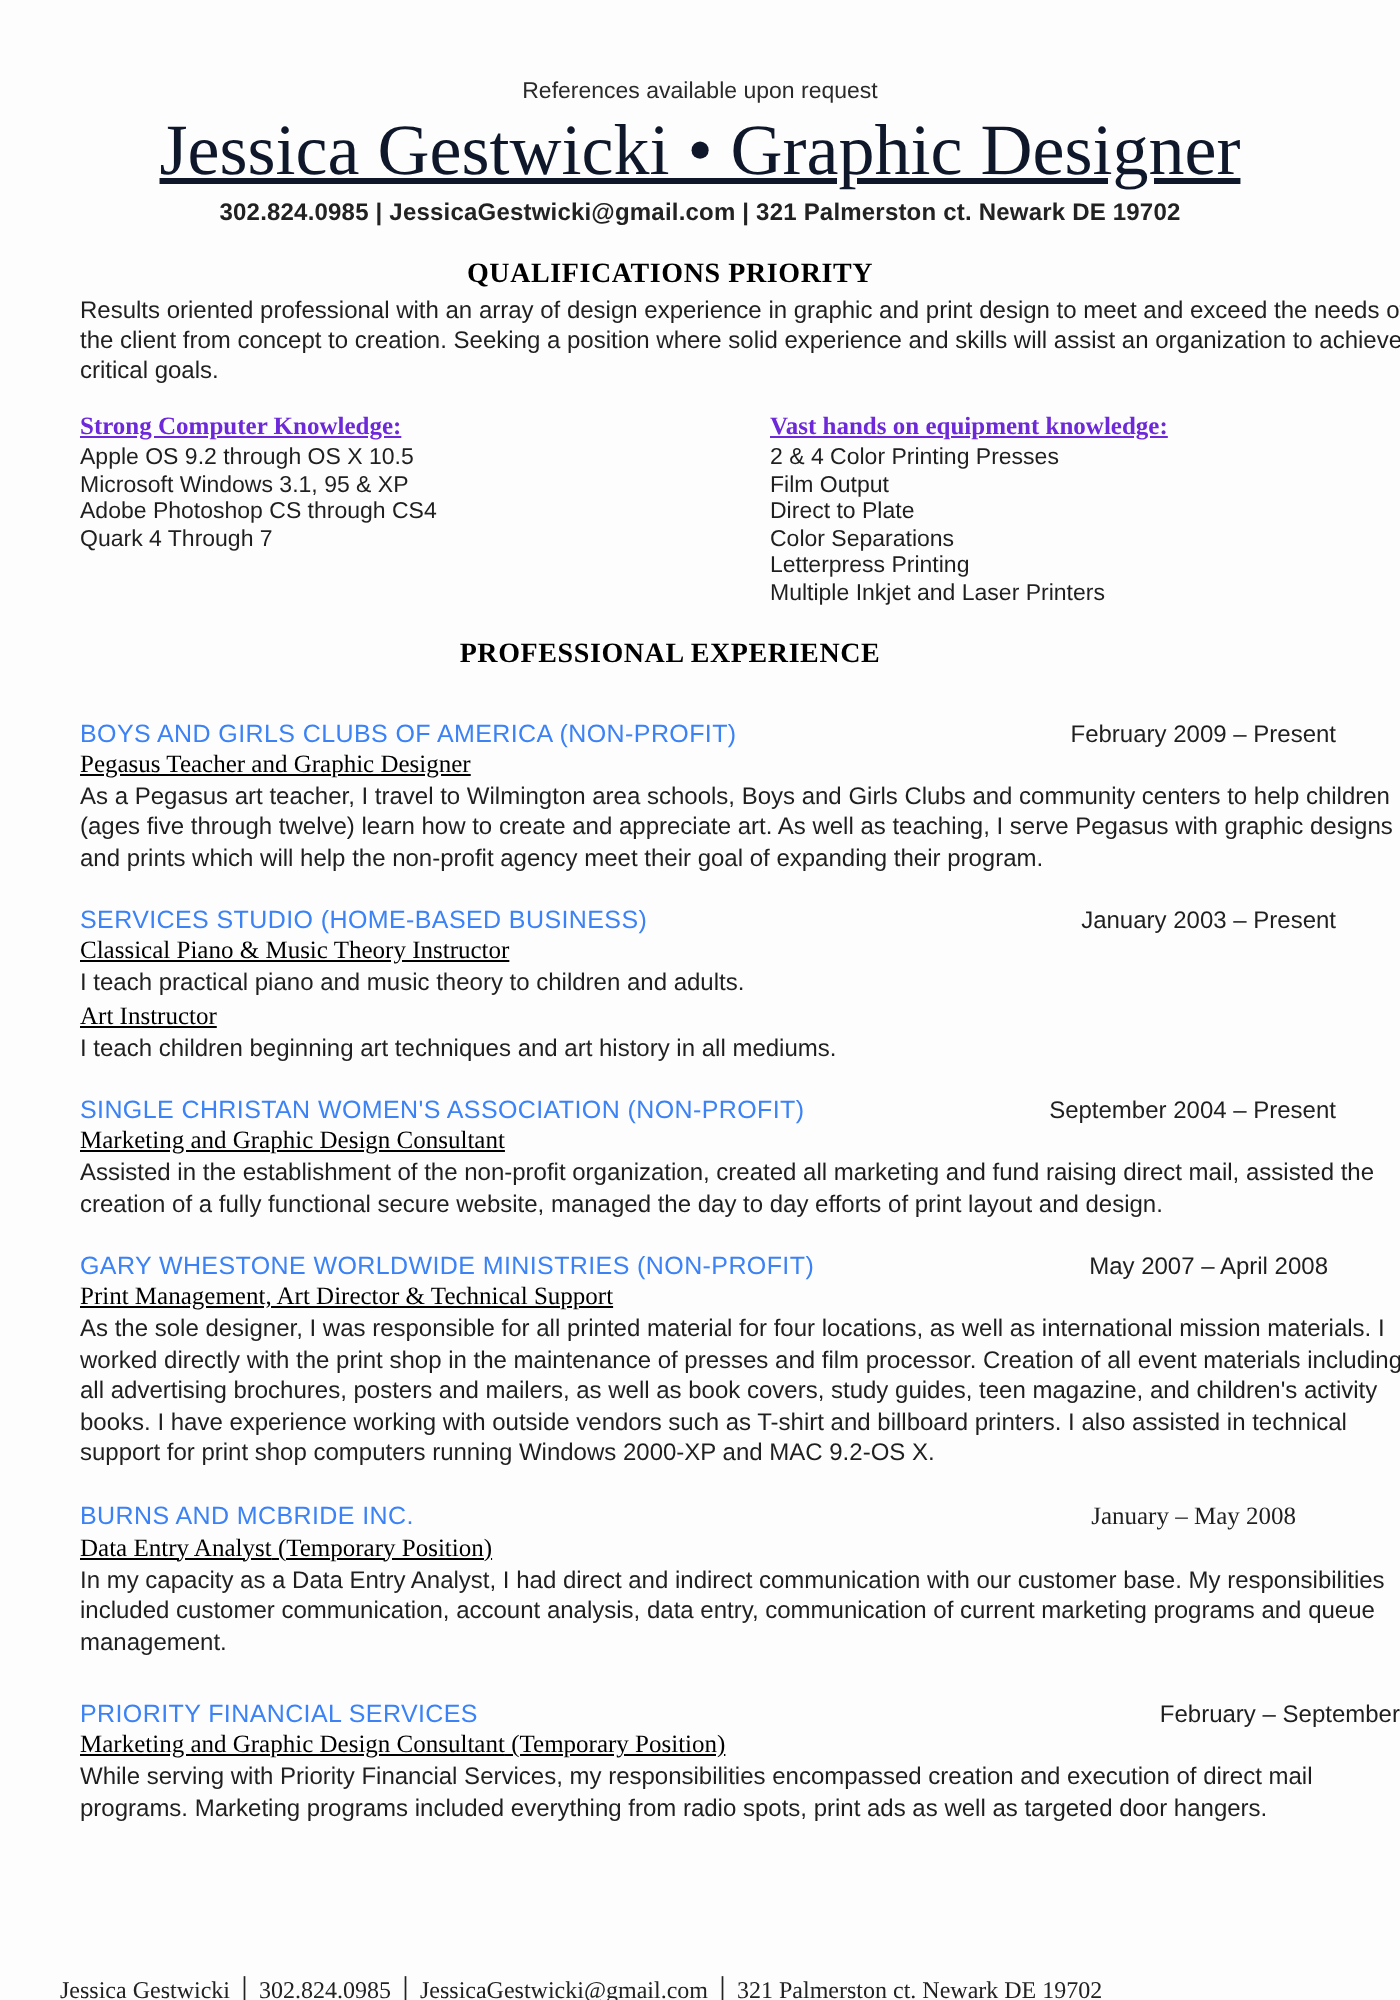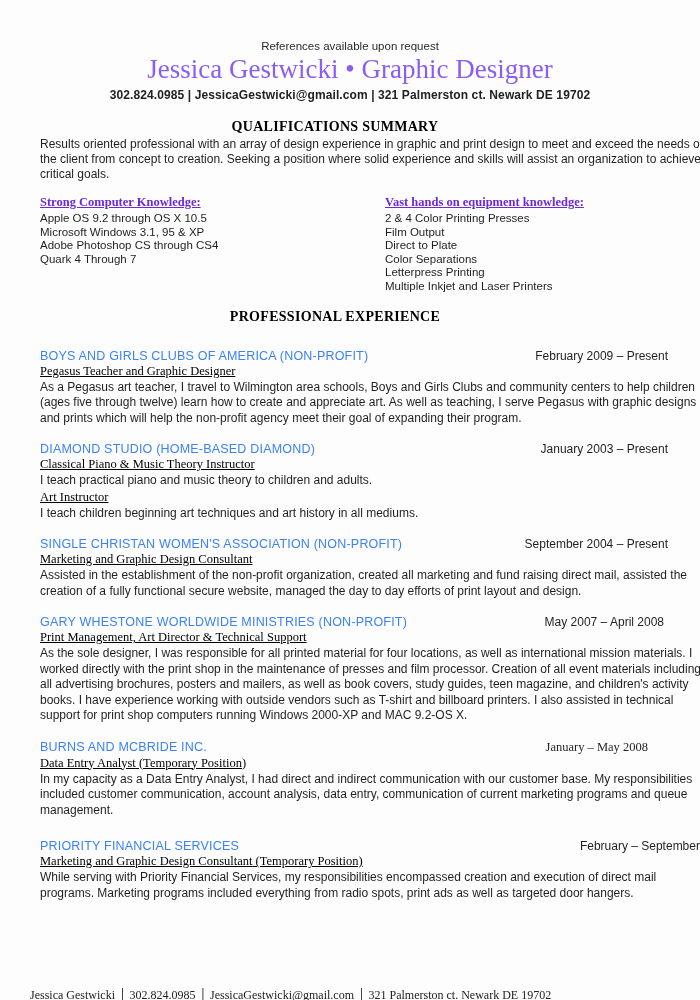--- a/index.html
+++ b/index.html
@@ -9,21 +9,21 @@
     position: relative;
     width: 700px; height: 1000px;
     background: #fdfdfd;
     overflow: hidden;
   }
   .content { position: absolute; left: 40px; top: 40px; width: 668px; }
 
   
   .doc-header { width: 620px; text-align: center; }
   .refs-note { font-size: 11.5px; color: #2a2a2a; }
-  .name-title { font-family: "Liberation Serif", serif; font-size: 27px; color: #8b5cf6; margin-top: 2px; }
+  .name-title { font-family: "Liberation Serif", serif; font-size: 36px; color: #0f172a; margin-top: 2px; text-decoration: underline; }
   .contact-line { font-size: 12px; font-weight: bold; color: #222; margin-top: 3px; letter-spacing: 0.1px; }
 
   
   .section-head {
     width: 590px; text-align: center;
     font-family: "Liberation Serif", serif; font-weight: bold;
     font-size: 14px; color: #000; letter-spacing: 0.3px;
   }
   .qual-head { margin-top: 17px; }
   .exp-head  { margin-top: 15px; }
@@ -68,21 +68,21 @@
 
 <div class="page">
   <div class="content">
 
     <div class="doc-header">
       <div class="refs-note">References available upon request</div>
       <div class="name-title">Jessica Gestwicki • Graphic Designer</div>
       <div class="contact-line">302.824.0985  |  JessicaGestwicki@gmail.com  |  321 Palmerston ct. Newark DE 19702</div>
     </div>
 
-    <div class="section-head qual-head">QUALIFICATIONS SUMMARY</div>
+    <div class="section-head qual-head">QUALIFICATIONS PRIORITY</div>
     <div class="summary">Results oriented professional with an array of design experience in graphic and print design to meet and exceed the needs of the client from concept to creation. Seeking a position where solid experience and skills will assist an organization to achieve critical goals.</div>
 
     <div class="skills-row">
       <div class="skills-col-left">
         <div class="skills-head">Strong Computer Knowledge:</div>
         <div class="skill-item">Apple OS 9.2 through OS X 10.5</div>
         <div class="skill-item">Microsoft Windows 3.1, 95 &amp; XP</div>
         <div class="skill-item">Adobe Photoshop CS through CS4</div>
         <div class="skill-item">Quark 4 Through 7</div>
       </div>
@@ -103,21 +103,21 @@
       <div class="job-head">
         <span class="company">BOYS AND GIRLS CLUBS OF AMERICA (NON-PROFIT)</span>
         <span class="job-date" style="margin-right:40px;">February 2009 – Present</span>
       </div>
       <div class="role-title-line"><span class="role-title">Pegasus Teacher and Graphic Designer</span><span class="role-suffix"></span></div>
       <div class="role-desc">As a Pegasus art teacher, I travel to Wilmington area schools, Boys and Girls Clubs and community centers to help children (ages five through twelve) learn how to create and appreciate art.  As well as teaching, I serve Pegasus with graphic designs and prints which will help the non-profit agency meet their goal of expanding their program.</div>
     </div>
 
     <div class="job">
       <div class="job-head">
-        <span class="company">DIAMOND STUDIO (HOME-BASED DIAMOND)</span>
+        <span class="company">SERVICES STUDIO (HOME-BASED BUSINESS)</span>
         <span class="job-date" style="margin-right:40px;">January 2003 – Present</span>
       </div>
       <div class="role-title-line"><span class="role-title">Classical Piano &amp; Music Theory Instructor</span><span class="role-suffix"></span></div>
       <div class="role-desc">I teach practical piano and music theory to children and adults.</div>
       <div class="role-title-line"><span class="role-title">Art Instructor</span><span class="role-suffix"></span></div>
       <div class="role-desc">I teach children beginning art techniques and art history in all mediums.</div>
     </div>
 
     <div class="job">
       <div class="job-head">

